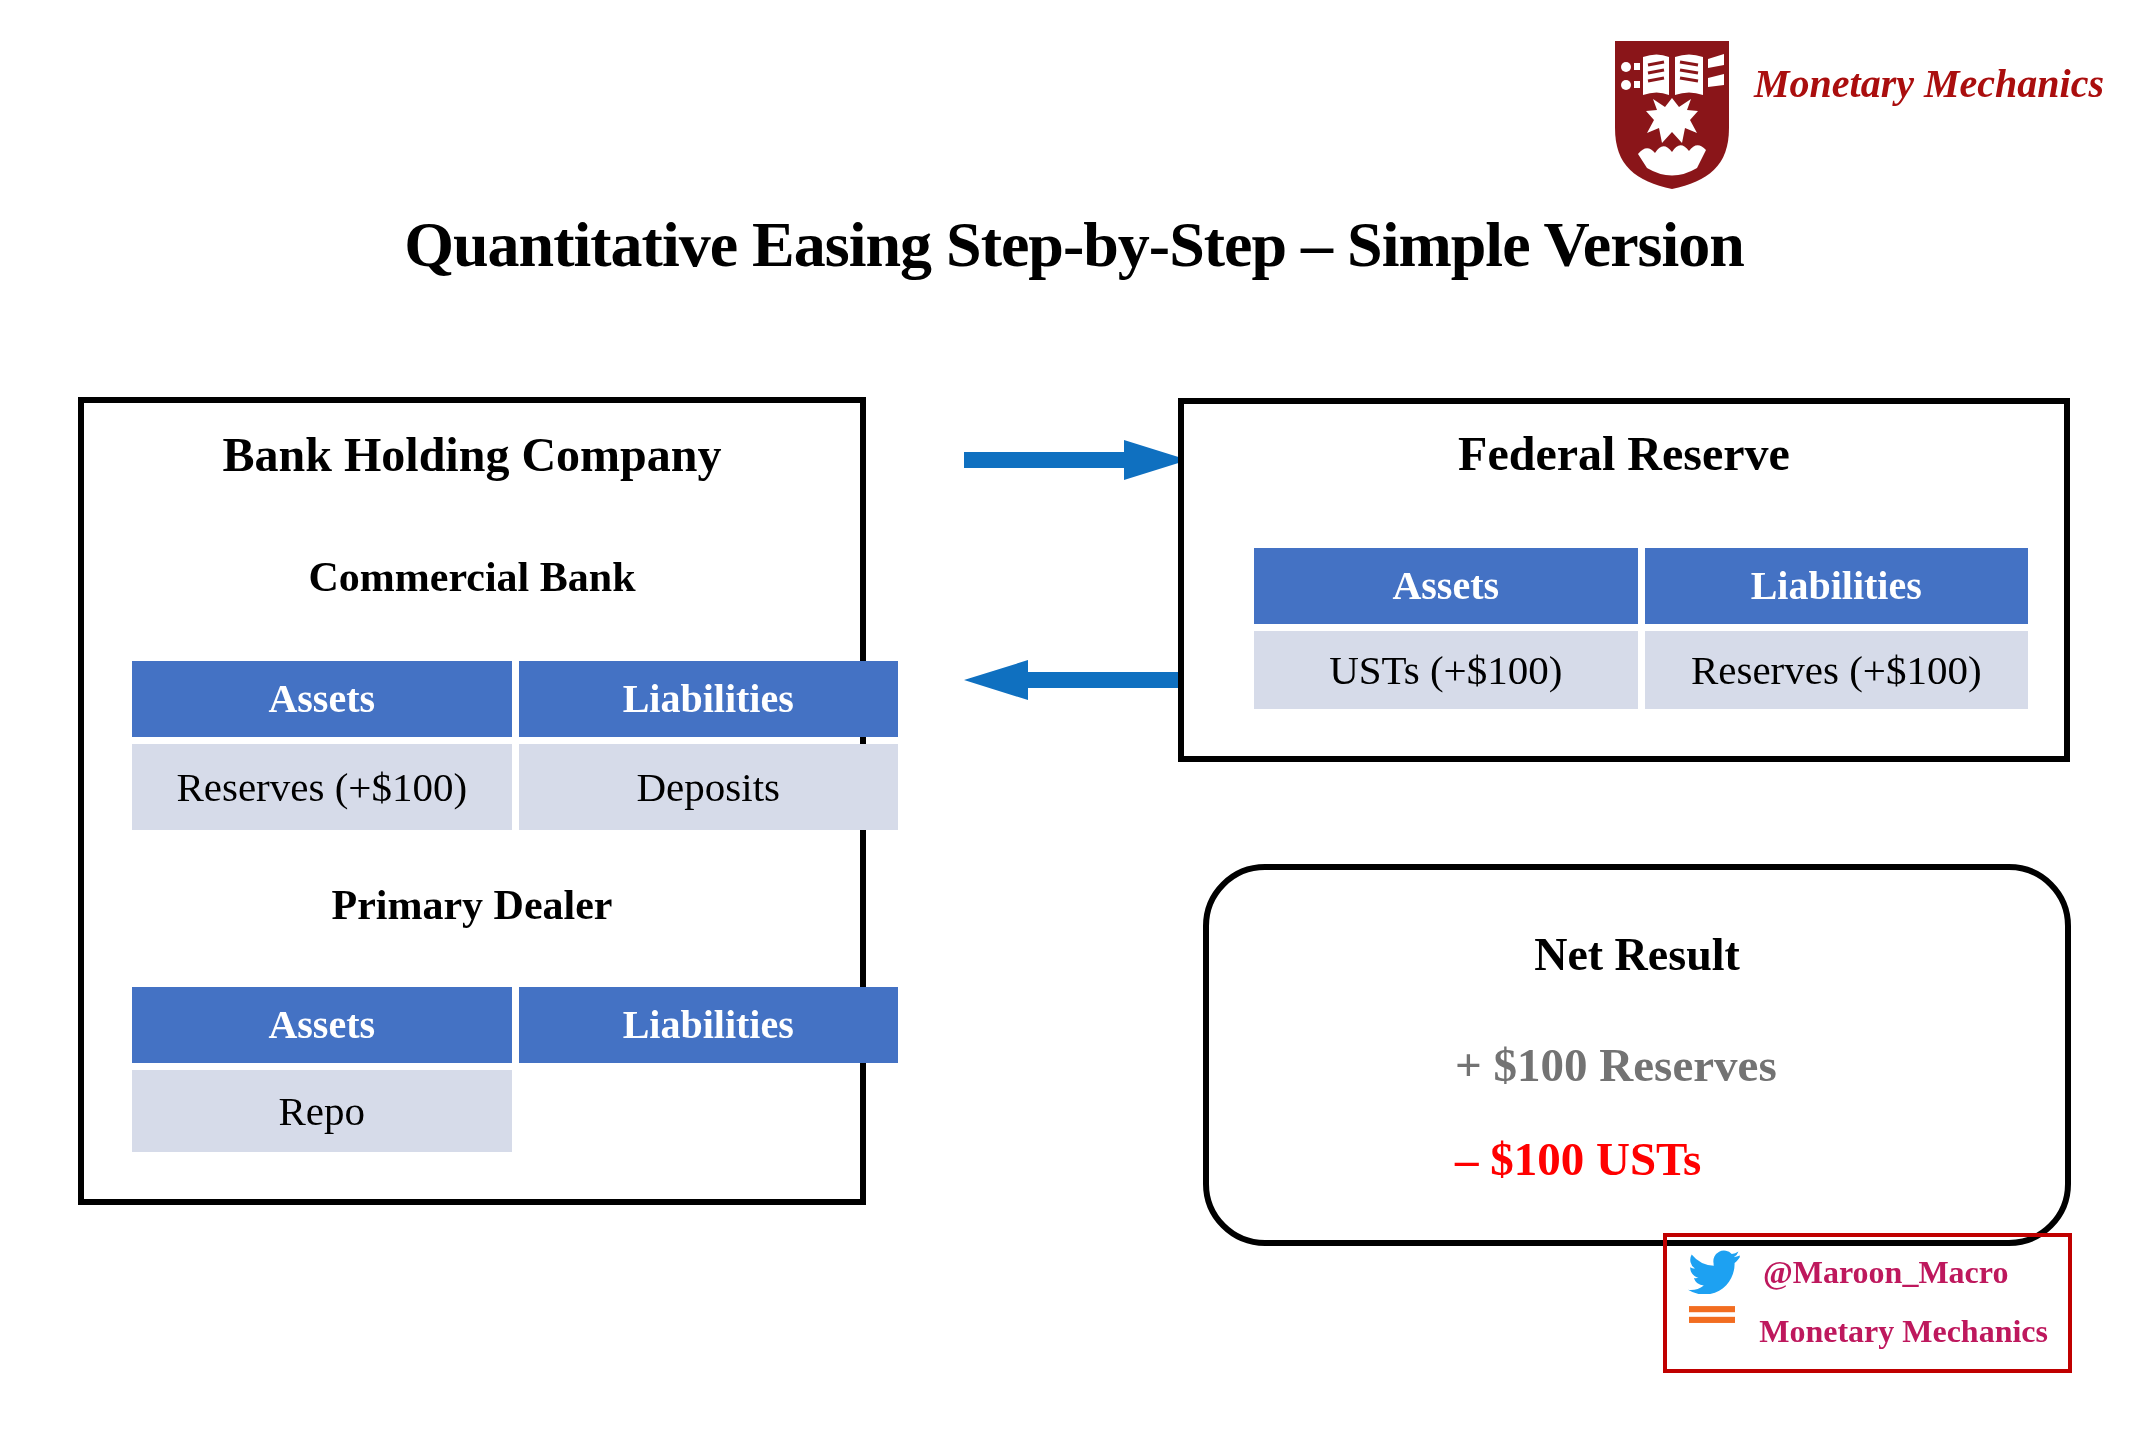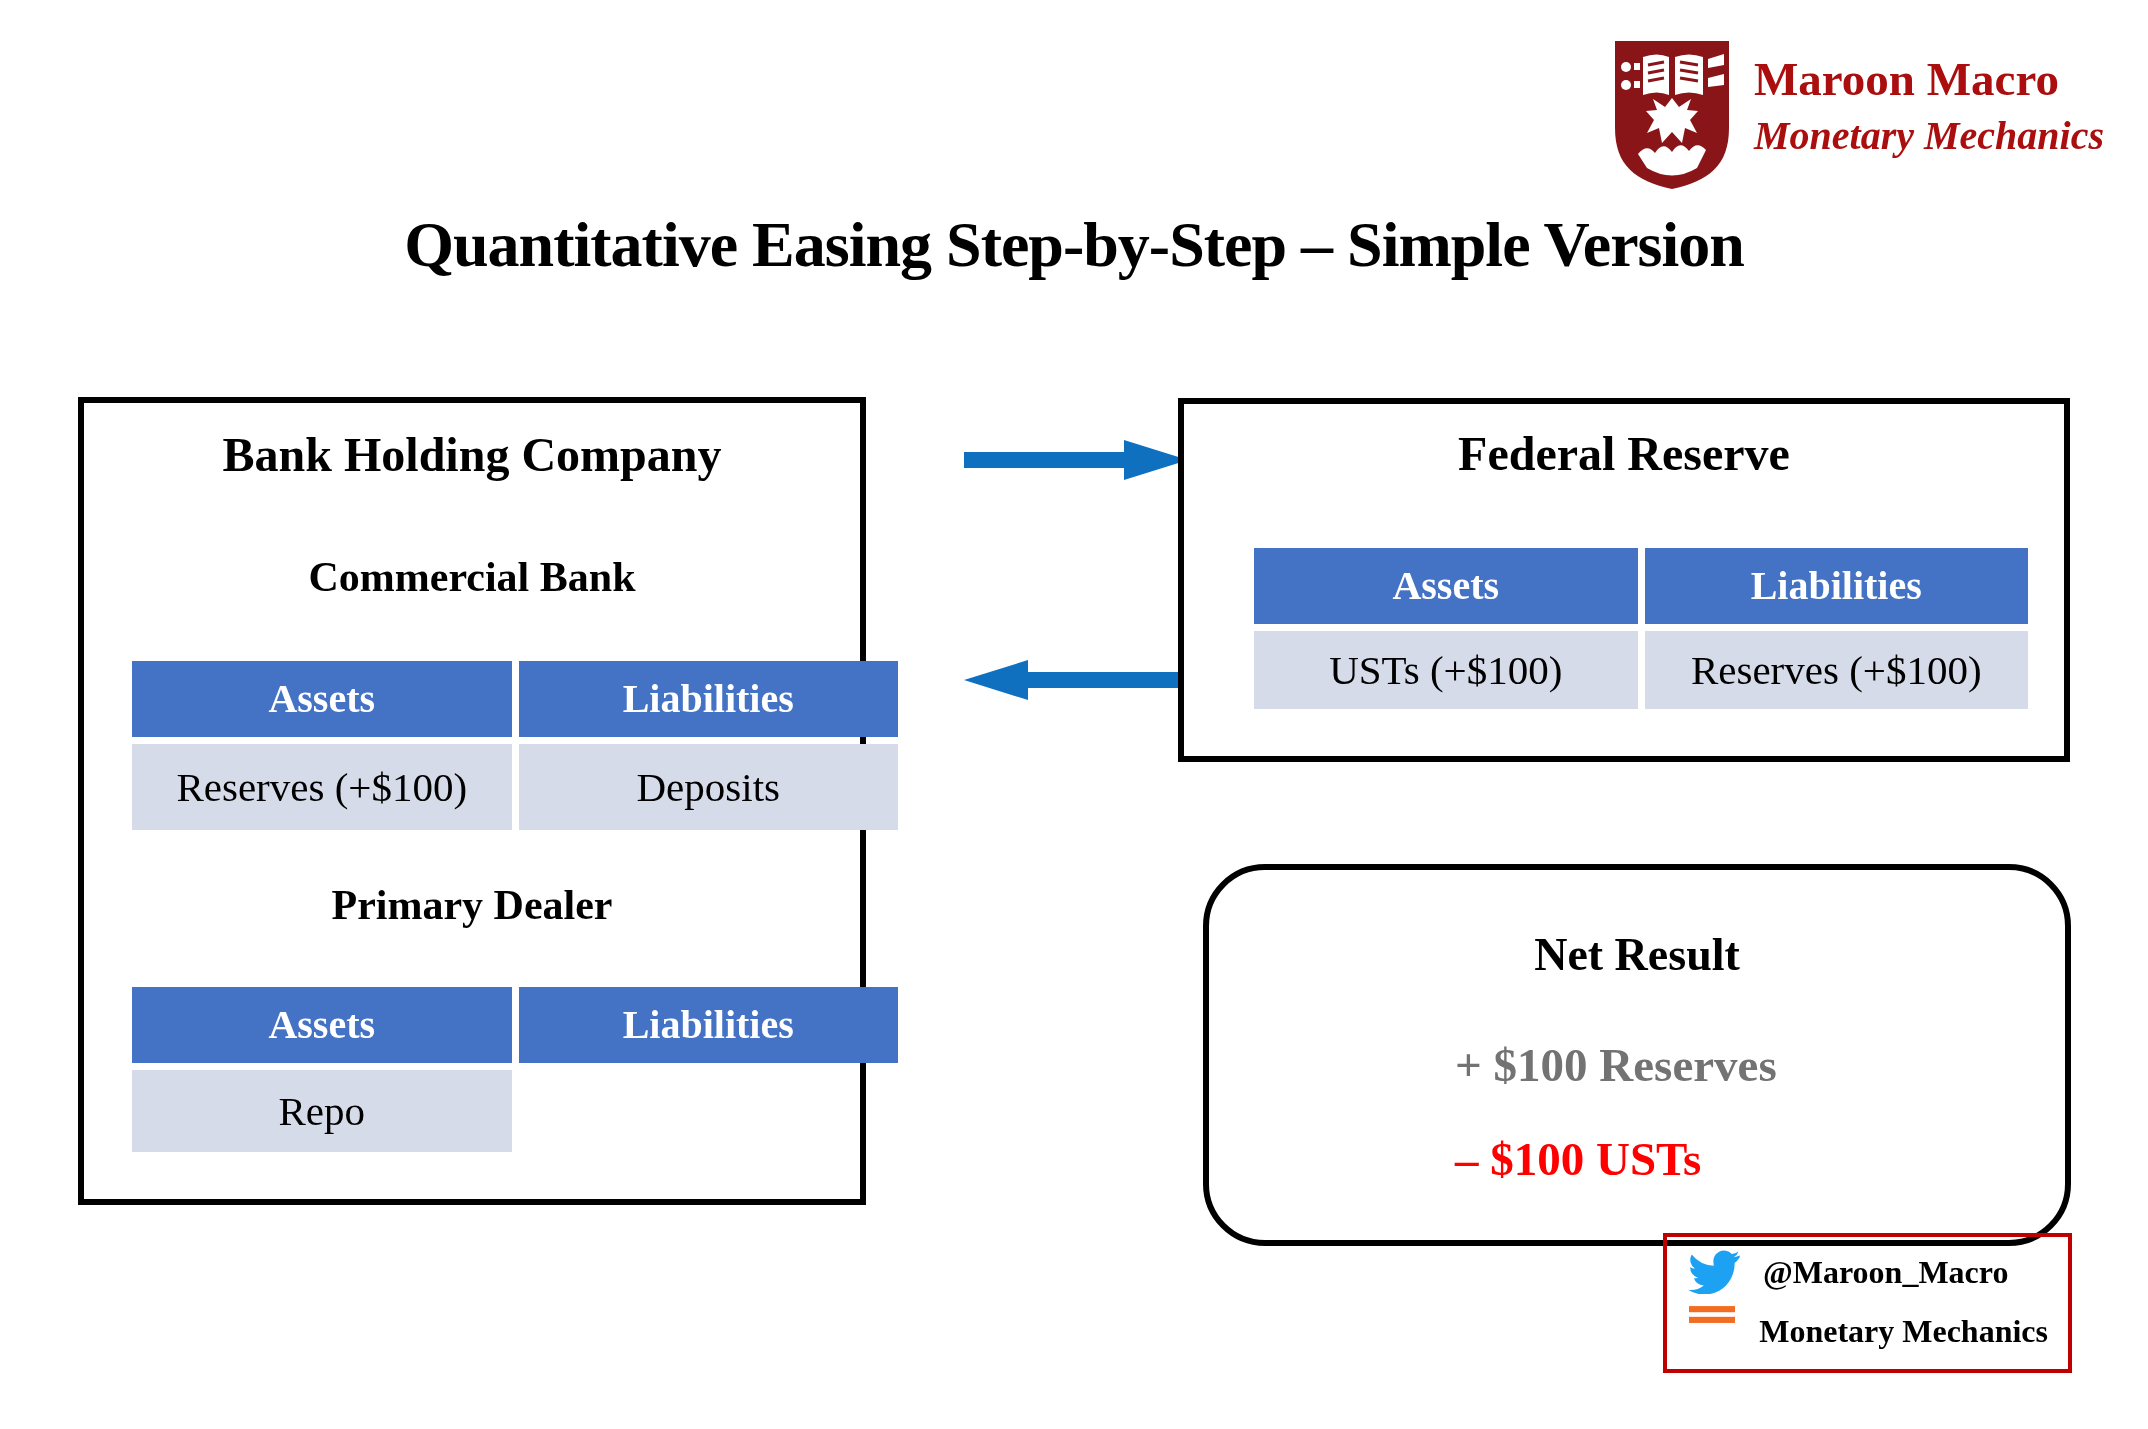--- a/index.html
+++ b/index.html
@@ -56,21 +56,21 @@
   .arrow-left  { left:964px; top:658px; }
 
   
   .footer-card {
     position:absolute; left:1663px; top:1233px; width:409px; height:140px;
     border:4px solid #C00000; box-sizing:border-box;
     display:flex; flex-direction:column; justify-content:center; gap:12px; padding:8px 20px;
   }
   .footer-row { display:flex; align-items:center; gap:22px; }
   .footer-icon { width:54px; display:flex; justify-content:center; }
-  .footer-text { color:#000000; font-weight:bold; font-size:32px; white-space:nowrap; }
+  .footer-text { color:#be185d; font-weight:bold; font-size:32px; white-space:nowrap; }
 </style>
 </head>
 <body>
 
 <div class="stage">
 
   <div class="brand">
     <span>
       <svg width="124" height="154" viewBox="0 0 124 154">
         <path d="M5 3 H119 V90 C119 128 98 143 62 151 C26 143 5 128 5 90 Z" fill="#8A1519"></path>
@@ -88,21 +88,20 @@
             <line x1="38" y1="43" x2="54" y2="40"></line>
           <line x1="70" y1="24" x2="88" y2="27"></line>
             <line x1="70" y1="32" x2="88" y2="35"></line>
             <line x1="70" y1="40" x2="88" y2="43"></line>
         </g>
         <path d="M62 60 l7 9 12 -8 -4 11 11 1 -8 9 7 13 -12 -5 -3 15 -10 -11 -10 11 -3 -15 -12 5 7 -13 -8 -9 11 -1 -4 -11 12 8 z" fill="#fff"></path>
         <path d="M28 116 q9 -11 17 -1 q8 -13 17 -1 q8 -13 17 -1 q8 -11 17 -1 l-9 18 q-25 15 -50 0 z" fill="#fff"></path>
       </svg>
     </span>
     <div class="brand-text">
-      <div class="brand-name">Maroon Macro</div>
       <div class="brand-tagline">Monetary Mechanics</div>
     </div>
   </div>
 
   <div class="page-title">Quantitative Easing Step-by-Step – Simple Version</div>
 
   <div class="box bhc-box">
     <div class="center-line h-main bhc-title">Bank Holding Company</div>
 
     <div class="center-line h-sub cb-title">Commercial Bank</div>

